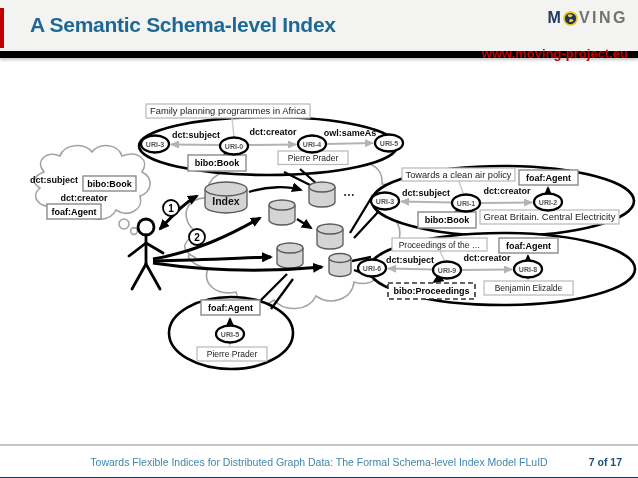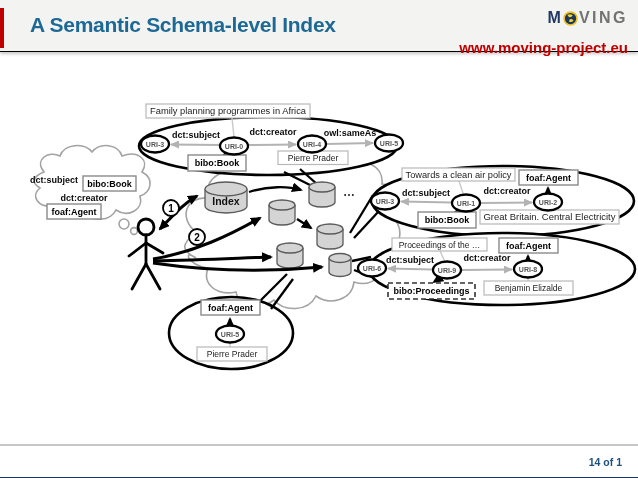--- a/index.html
+++ b/index.html
@@ -1,29 +1,29 @@
 <!DOCTYPE html>
 <html><head>
 <meta charset="utf-8">
 <style>
   html,body{margin:0;padding:0;background:#fff;}
   #slide{position:relative;width:638px;height:478px;background:#fff;overflow:hidden;
          font-family:"Liberation Sans",sans-serif;}
   
   #hdr{position:absolute;top:0;left:0;width:638px;height:51px;background:#f3f3f1;
-       border-bottom:1px solid #000000;box-shadow:0 2px 3px rgba(0,0,0,.22);}
+       border-bottom:7px solid #000000;box-shadow:0 2px 3px rgba(0,0,0,.22);}
   #accent{position:absolute;top:8px;left:0;width:4px;height:40px;background:#c00000;}
   #title{position:absolute;top:13px;left:30px;font-size:21px;font-weight:bold;
          color:#1d6996;letter-spacing:-0.3px;}
   #logo{position:absolute;top:9px;right:10px;text-align:right;}
   #logorow{display:flex;align-items:center;justify-content:flex-end;
            font-size:16px;font-weight:bold;}
   .logo-m{color:#1f3864;letter-spacing:1px;margin-right:1px;}
   .logo-ving{color:#737373;letter-spacing:2.5px;margin-left:1px;}
-  #logourl{font-size:15px;font-weight:bold;color:#c00000;margin-top:12px;}
+  #logourl{font-size:13px;font-weight:bold;color:#c00000;margin-top:19px;}
   
   #ftr{position:absolute;top:444px;left:0;width:638px;height:34px;background:#fff;
        border-top:2px solid #c6c6c6;}
   #ftitle{margin-top:10px;text-align:center;font-size:10.5px;color:#4286ac;}
   #fpage{position:absolute;top:10px;right:16px;font-size:10.5px;font-weight:bold;color:#1c4f7c;}
   #navybar{position:absolute;bottom:0;left:0;width:638px;height:3px;background:#17365d;}
   
   .t-pred{font:bold 9px "Liberation Sans",sans-serif;fill:#0a0a0a;}
   .t-type{font:bold 9px "Liberation Sans",sans-serif;fill:#000;}
   .t-node{font:bold 7px "Liberation Sans",sans-serif;fill:#555;}
@@ -252,17 +252,18 @@
       <circle class="badge" cx="171" cy="208" r="8"></circle>
       <text class="t-num" x="171" y="211.5" text-anchor="middle">1</text>
     </g>
     <g>
       <circle class="badge" cx="197" cy="237" r="8"></circle>
       <text class="t-num" x="197" y="240.5" text-anchor="middle">2</text>
     </g>
   </svg>
 
   <div id="ftr">
-    <div id="fpage">14 of 1</div>
+    <div id="ftitle">Towards Flexible Indices for Distributed Graph Data: The Formal Schema-level Index Model FLuID</div>
+    <div id="fpage">7 of 17</div>
     <div id="navybar"></div>
   </div>
 
 </div>
 
 </body></html>

